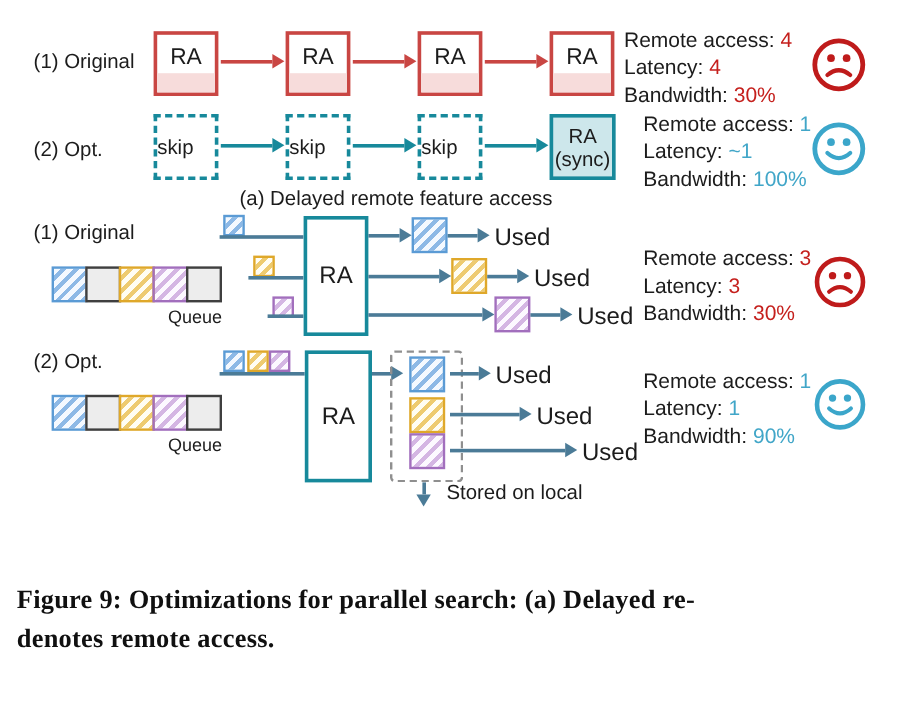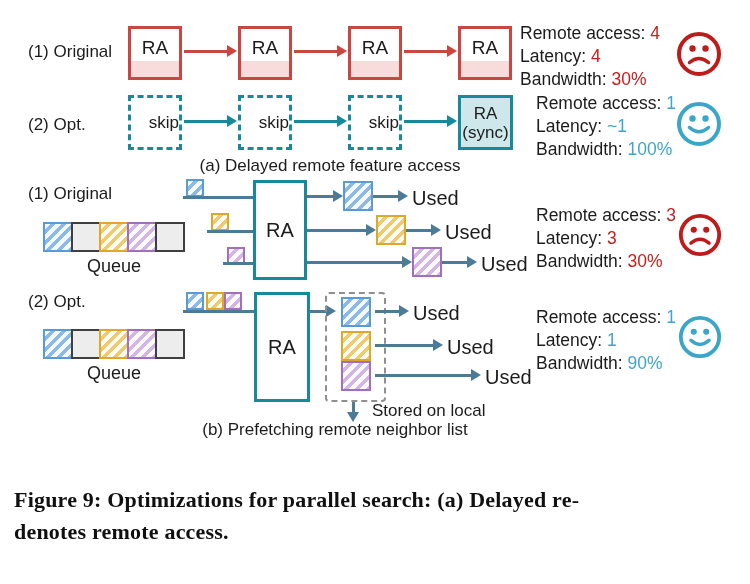--- a/index.html
+++ b/index.html
@@ -5,21 +5,21 @@
   html,body{margin:0;padding:0;background:#fff}
   .fig{position:relative;width:750px;height:584px;background:#fff;overflow:hidden;
        font-family:"Liberation Sans",sans-serif;color:#1c1c1c}
   .lbl{position:absolute;font-size:17px;white-space:nowrap}
   .box{position:absolute;box-sizing:border-box}
   
   .ra-a{width:54px;height:54px;border:3px solid #c94643;background:#fff;text-align:center;
         font-size:19px;padding-top:8px}
   .ra-a .fill{position:absolute;left:0;right:0;bottom:0;height:16px;background:#f7dcdb}
   .skip{width:54px;height:55px;border:3px dashed #17899b;background:#fff;display:flex;
-        align-items:center;justify-content:flex-end;font-size:17px}
+        align-items:center;justify-content:flex-start;font-size:17px}
   .sync{width:55px;height:55px;border:3px solid #17899b;background:#cde7eb;display:flex;
         flex-direction:column;align-items:center;justify-content:center;font-size:17px;line-height:19px}
   .rab{border:3px solid #17899b;background:#fff;display:flex;align-items:center;
        justify-content:center;font-size:20px}
   
   .line{position:absolute;height:3px}
   .c-red{background:#c94643}.c-teal{background:#17899b}.c-steel{background:#4b7b97}
   .arr::after{content:"";position:absolute;left:100%;top:-5px;width:0;height:0;
       border-top:6.5px solid transparent;border-bottom:6.5px solid transparent;border-left:10px solid #4b7b97}
   .arr.c-red::after{border-left-color:#c94643}
@@ -32,21 +32,21 @@
   .cell{width:30px;height:30px;box-sizing:border-box;border:2px solid}
   .cell+.cell{margin-left:-2px}
   .bigcell{position:absolute;width:30px;height:30px;box-sizing:border-box;border:2px solid}
   .sq{position:absolute;width:18px;height:18px;box-sizing:border-box;border:2px solid}
   .h-blue{border-color:#5b9bd5;background:repeating-linear-gradient(135deg,#f4f9ff 0 4px,#8db9e6 4px 7.5px)}
   .h-yellow{border-color:#dfa82a;background:repeating-linear-gradient(135deg,#fffdf3 0 4px,#eecb70 4px 7.5px)}
   .h-purple{border-color:#a26fbd;background:repeating-linear-gradient(135deg,#fcf9ff 0 4px,#d4b6e3 4px 7.5px)}
   .h-gray{border-color:#3f3f3f;background:#ededed}
   .dashedbox{position:absolute;border:2px dashed #8f8f8f;border-radius:4px;box-sizing:border-box}
   .cap{position:absolute;font-weight:normal;font-size:17px;text-align:center;white-space:nowrap}
-  .qlabel{position:absolute;font-size:18px;text-align:center}
+  .qlabel{position:absolute;font-size:15px;text-align:right}
   .used{position:absolute;font-size:20px;white-space:nowrap}
   
   .stats{position:absolute;font-size:17.5px;line-height:23px;white-space:nowrap}
   .v-red{color:#c5201d}.v-teal{color:#41a6c8}
   .face{position:absolute}
   
   .figcap{position:absolute;font-family:"Liberation Serif",serif;font-weight:bold;
           font-size:22px;line-height:32px;color:#101010;letter-spacing:.2px}
   .figcap .it{font-style:italic;font-weight:600}
 </style>
@@ -203,21 +203,20 @@
   <div class="line arr c-steel" style="left:375px;top:310px;width:24px"></div>
   <div class="used" style="left:413px;top:302px">Used</div>
   <div class="line arr c-steel" style="left:375px;top:344px;width:58px"></div>
   <div class="used" style="left:447px;top:336px">Used</div>
   <div class="line arr c-steel" style="left:375px;top:374px;width:96px"></div>
   <div class="used" style="left:485px;top:366px">Used</div>
 
   <div class="vline" style="left:352px;top:402px;height:10px"></div>
   <div class="lbl" style="left:372px;top:401px">Stored on local</div>
 
-  <div class="cap" style="left:100px;top:420px;width:470px">(b) Prefetching remote neighbor list</div>
 
   <div class="stats" style="left:536px;top:306px">
     <div><span>Remote access:</span> <span class="v-teal">1</span></div>
     <div><span>Latency:</span> <span class="v-teal">1</span></div>
     <div><span>Bandwidth:</span> <span class="v-teal">90%</span></div>
   </div>
   <svg class="face" style="left:677px;top:314px" width="46" height="46" viewBox="0 0 48 48">
     <circle cx="24" cy="24" r="20" fill="none" stroke="#3ba6ca" stroke-width="4"></circle>
     <circle cx="17.5" cy="18.5" r="3.2" fill="#3ba6ca"></circle>
       <circle cx="30.5" cy="18.5" r="3.2" fill="#3ba6ca"></circle>

